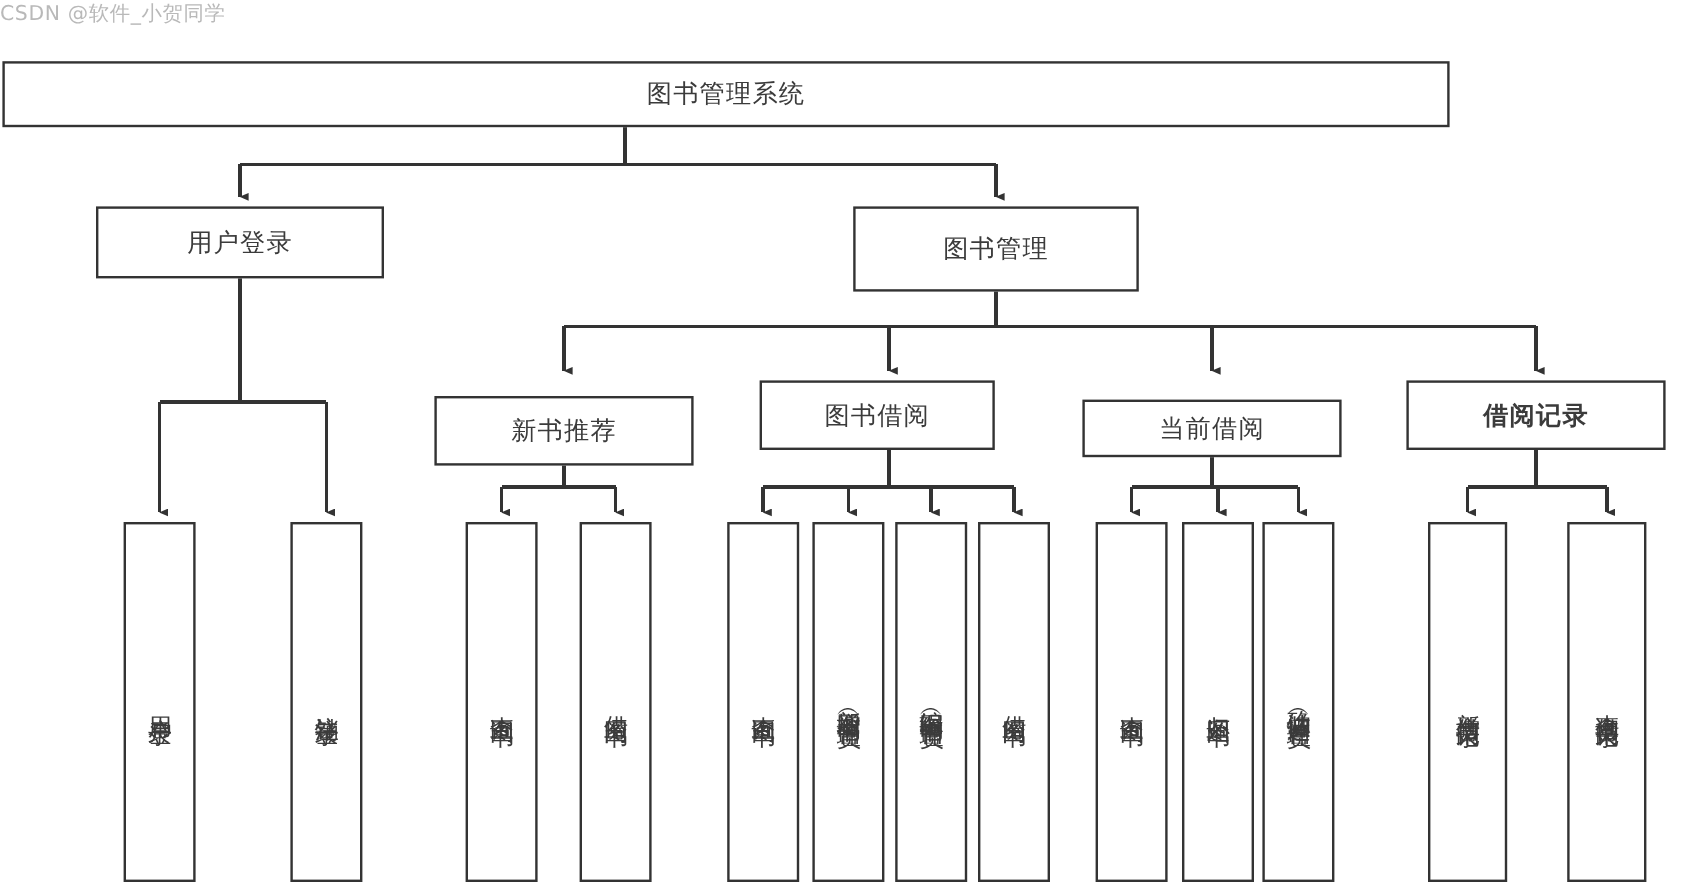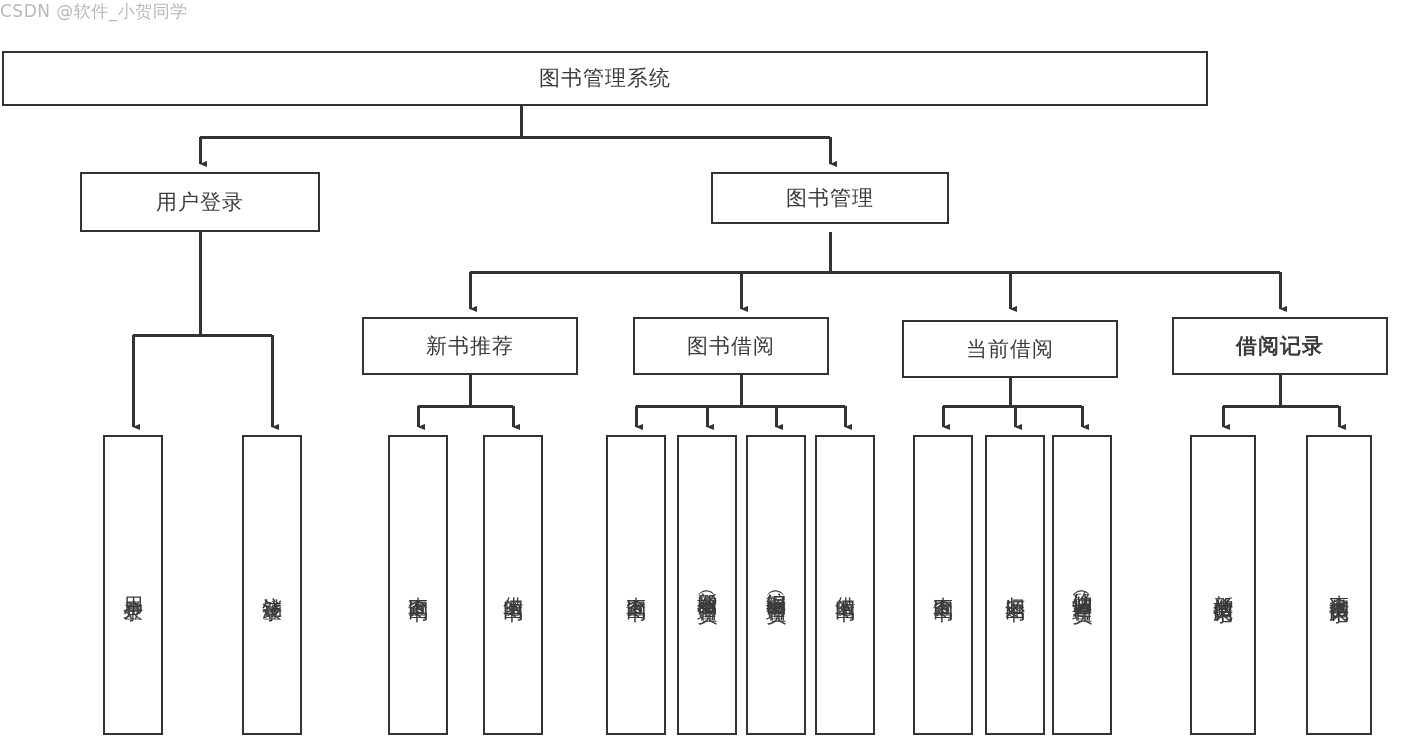--- a/index.html
+++ b/index.html
@@ -114,30 +114,30 @@
       </g>
   </svg>
 
   <div id="nodes-layer">
       <div class="node horizontal" style="left: 2px; top: 15px; width: 1206px; height: 55px; margin-top: 36px;">
         <span>图书管理系统</span>
       </div>
       <div class="node horizontal" style="left: 80px; top: 172px; width: 240px; height: 60px;">
         <span>用户登录</span>
       </div>
-      <div class="node horizontal" style="left: 711px; top: 172px; width: 238px; height: 52px;">
+      <div class="node horizontal" style="left: 711px; top: 172px; width: 238px; height: 71px;">
         <span>图书管理</span>
       </div>
-      <div class="node horizontal" style="left: 362px; top: 317px; width: 216px; height: 58px; font-family: Liberation Serif, serif;">
+      <div class="node horizontal" style="left: 362px; top: 330px; width: 216px; height: 58px; font-family: Liberation Serif, serif;">
         <span>新书推荐</span>
       </div>
       <div class="node horizontal" style="left: 633px; top: 317px; width: 196px; height: 58px;">
         <span>图书借阅</span>
       </div>
-      <div class="node horizontal" style="left: 902px; top: 320px; width: 216px; height: 58px;">
+      <div class="node horizontal" style="left: 902px; top: 333px; width: 216px; height: 48px;">
         <span>当前借阅</span>
       </div>
       <div class="node horizontal" style="left: 1172px; top: 317px; width: 216px; height: 58px; font-weight: bold;">
         <span>借阅记录</span>
       </div>
       <div class="node vertical" style="left: 103px; top: 435px; width: 60px; height: 300px;">
         <span class="vtext">用户登录</span>
       </div>
       <div class="node vertical" style="left: 242px; top: 435px; width: 60px; height: 300px;">
         <span class="vtext">注销登录</span>

